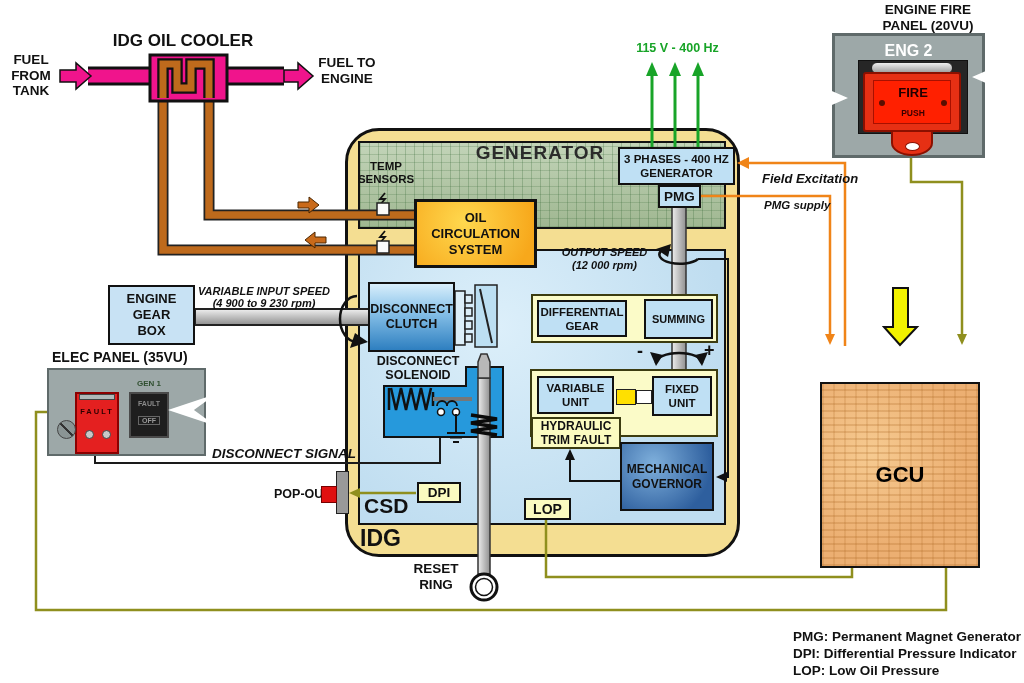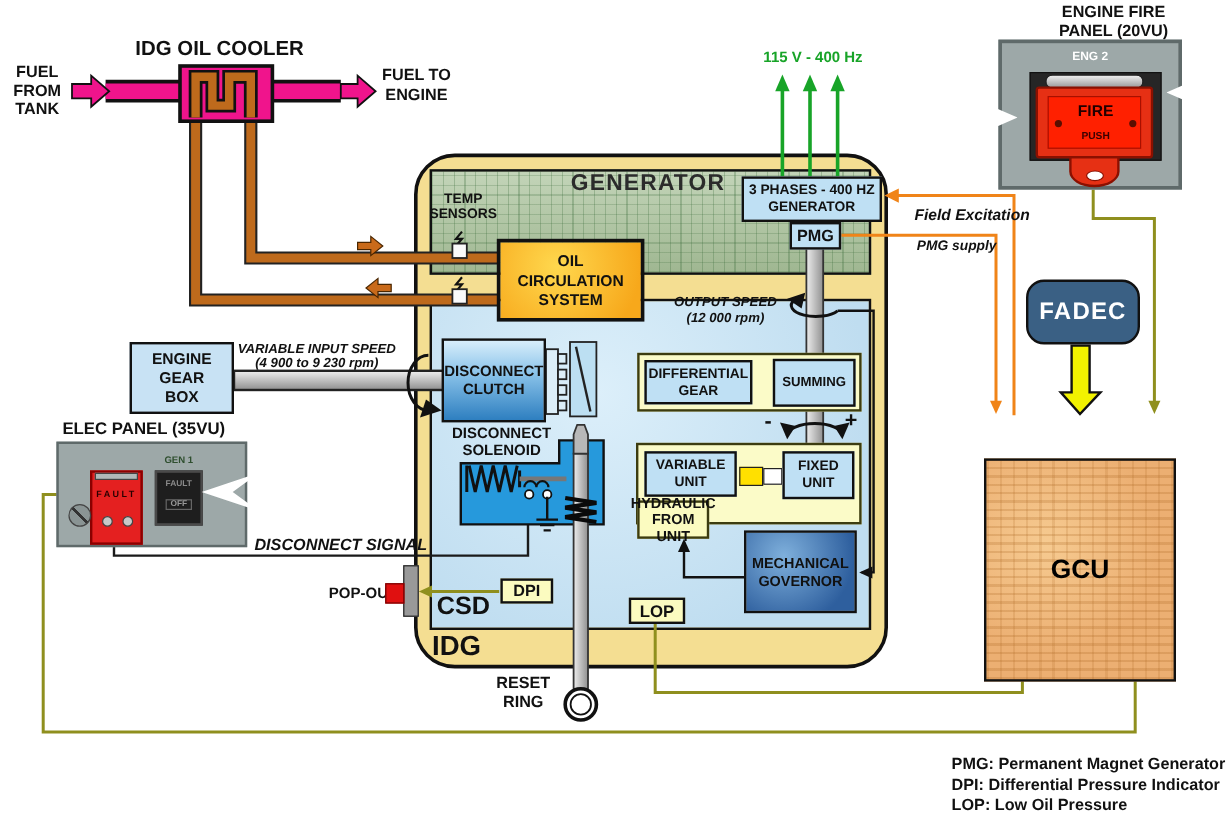--- a/index.html
+++ b/index.html
@@ -267,23 +267,23 @@
         <div>UNIT</div>
     </div>
     <div class="box blue vc" style="left:120px;top:5px;width:60px;height:40px;font-size:11.5px;line-height:14px;">
       <div>FIXED</div>
         <div>UNIT</div>
     </div>
     <div class="abs" style="left:84px;top:18px;width:20px;height:16px;background:#FFE000;border:1.5px solid #222;"></div>
     <div class="abs" style="left:104px;top:19px;width:16px;height:14px;background:#fff;border:1.5px solid #222;"></div>
   </div>
 
-  <div class="box pale vc z3" style="left:531px;top:417px;width:60px;height:32px;font-size:12px;line-height:14px;background:#FBFBC0;">
+  <div class="box pale vc z3" style="left:531px;top:417px;width:90px;height:32px;font-size:12px;line-height:14px;background:#FBFBC0;">
     <div>HYDRAULIC</div>
-      <div>FROM UNIT</div>
+      <div>TRIM FAULT</div>
   </div>
 
   <div class="box vc z3" id="gov-box">
     <div>MECHANICAL</div>
       <div>GOVERNOR</div>
   </div>
 
   <div class="box pale vc z3" style="left:417px;top:482px;width:44px;height:21px;font-size:13.5px;background:#FBFBC0;border-color:#111;">
     <div>DPI</div>
   </div>
@@ -321,41 +321,38 @@
   </div>
   <div class="chev" style="left:168px;top:394px;width:48px;height:32px;clip-path:polygon(100% 0%,0% 50%,100% 100%,54% 50%);"></div>
 
   <div class="lbl it z3" style="left:212px;top:446px;font-size:13.5px;">DISCONNECT SIGNAL</div>
 
   <div class="lbl ctr z3" style="left:853px;top:2px;width:150px;font-size:13.5px;line-height:15.5px;">
     <div>ENGINE FIRE</div>
       <div>PANEL (20VU)</div>
   </div>
   <div class="panel z3" id="fire-panel">
-    <div class="lbl" style="left:0;top:6px;width:147px;text-align:center;font-size:10px;color:#fff;">ENG 2</div>
+    <div class="lbl" style="left:0;top:6px;width:147px;text-align:center;font-size:16px;color:#fff;">ENG 2</div>
     <div class="abs" style="left:23px;top:24px;width:110px;height:74px;background:#262626;border:1px solid #111;"></div>
     <div class="abs" style="left:36px;top:26px;width:82px;height:12px;background:linear-gradient(#EEE,#999);border:1.5px solid #222;border-radius:6px;"></div>
     <div class="abs" style="left:28px;top:36px;width:98px;height:60px;background:#E63014;border:2px solid #8B1000;border-radius:3px;">
       <div class="abs" style="left:8px;top:6px;width:78px;height:44px;background:#FF2000;border:1px solid #A81000;">
         <div class="lbl" style="left:0;top:4px;width:78px;text-align:center;font-size:13px;color:#200;">FIRE</div>
         <div class="lbl" style="left:0;top:27px;width:78px;text-align:center;font-size:8.5px;color:#3A0000;">PUSH</div>
         <div class="dot" style="left:5px;top:19px;width:6px;height:6px;background:#5A0E00;"></div>
         <div class="dot" style="left:67px;top:19px;width:6px;height:6px;background:#5A0E00;"></div>
       </div>
     </div>
     <div class="abs" style="left:56px;top:94px;width:42px;height:26px;background:#E63014;border:2px solid #8B1000;border-radius:0 0 60% 60%;">
       <div class="abs" style="left:12px;top:10px;width:15px;height:9px;background:#fff;border-radius:50%;border:1px solid #8B1000;"></div>
     </div>
   </div>
   <div class="chev" style="left:818px;top:85px;width:30px;height:26px;clip-path:polygon(0% 0%,100% 50%,0% 100%,45% 50%);"></div>
   <div class="chev" style="left:972px;top:64px;width:30px;height:26px;clip-path:polygon(100% 0%,0% 50%,100% 100%,55% 50%);"></div>
 
-  <div class="abs vc z3" id="fadec-box" style="font-weight:bold;">
-    <div>FADEC</div>
-  </div>
   <div class="abs vc z3" id="gcu-box" style="font-weight:bold;">
     <div>GCU</div>
   </div>
 
   <div class="lbl z3" style="left:793px;top:629px;font-size:13.5px;">PMG: Permanent Magnet Generator</div>
   <div class="lbl z3" style="left:793px;top:646px;font-size:13.5px;">DPI: Differential Pressure Indicator</div>
   <div class="lbl z3" style="left:793px;top:663px;font-size:13.5px;">LOP: Low Oil Pressure</div>
 
 </div>
 

